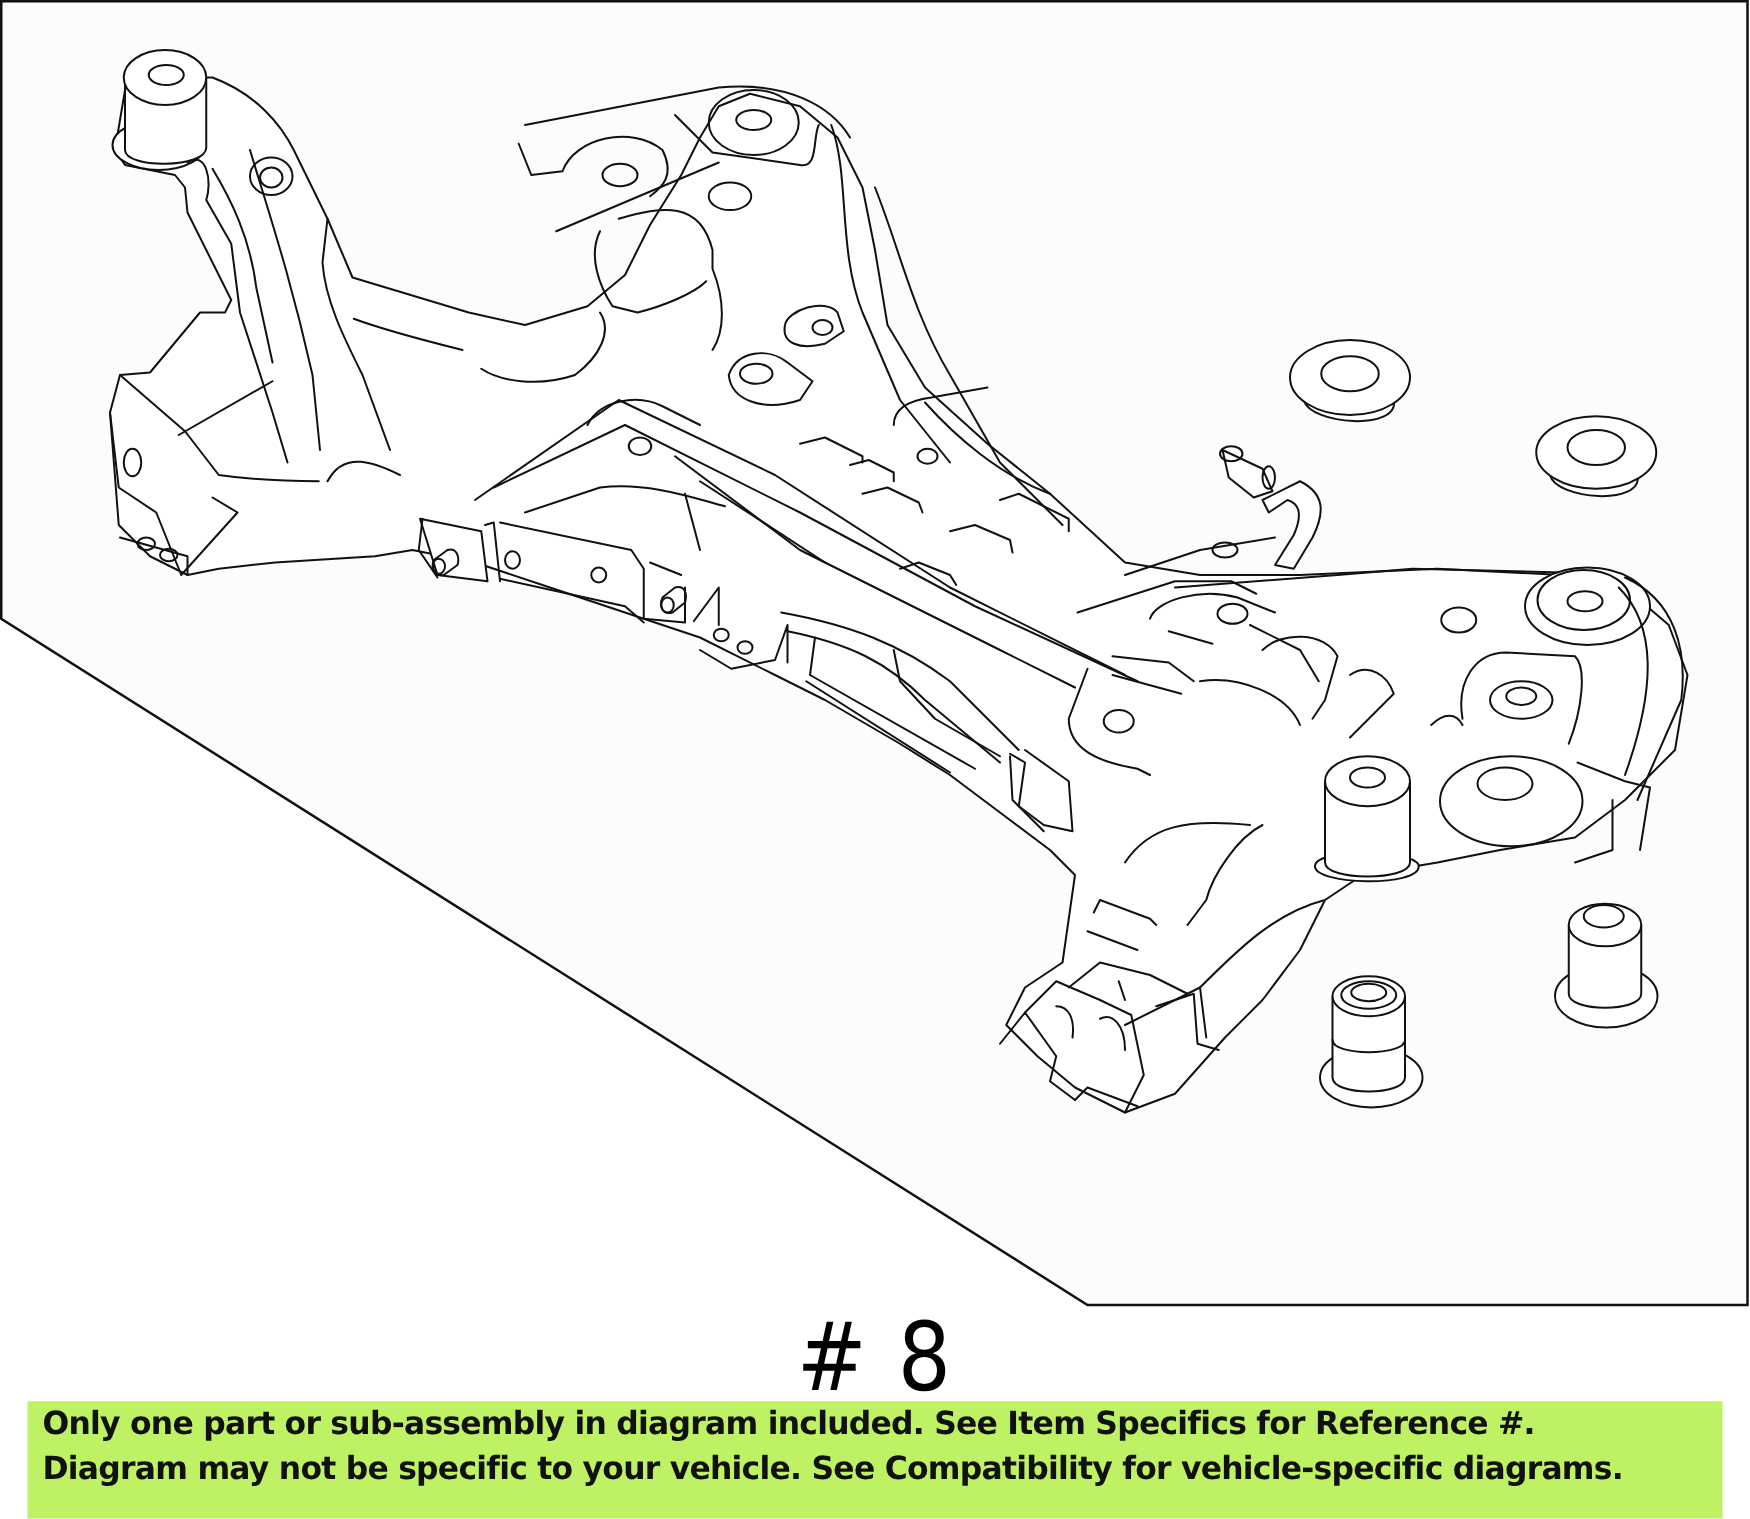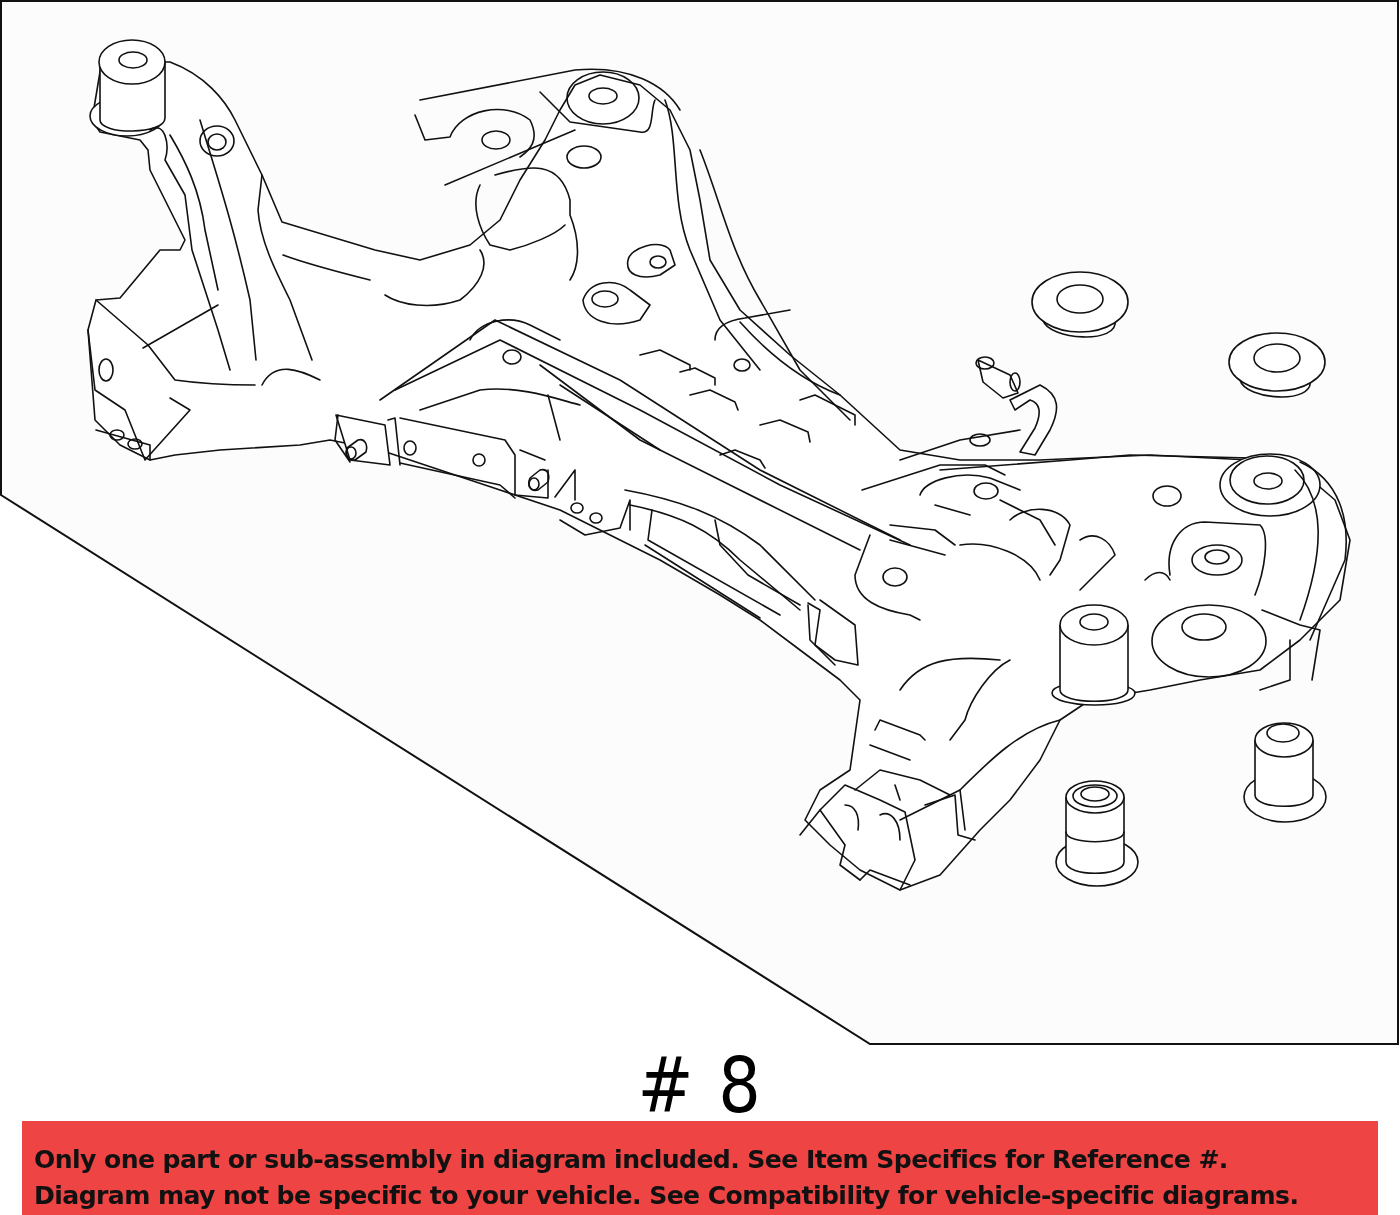--- a/index.html
+++ b/index.html
@@ -38,23 +38,23 @@
       color: #000;
       letter-spacing: 2px;
       transform: scaleX(0.88);
     }
     .disclaimer-banner {
       position: absolute;
       left: 22px;
       top: 1121px;
       width: 1356px;
       height: 94px;
-      background: #ef4444;
+      background: #bef264;
       box-sizing: border-box;
-      padding-top: 20px;
+      padding-top: 0;
       padding-left: 12px;
     }
     .disclaimer-line {
       display: block;
       font-family: "DejaVu Sans", "Liberation Sans", sans-serif;
       font-weight: bold;
       font-size: 25.5px;
       line-height: 36px;
       color: #111;
       white-space: nowrap;

